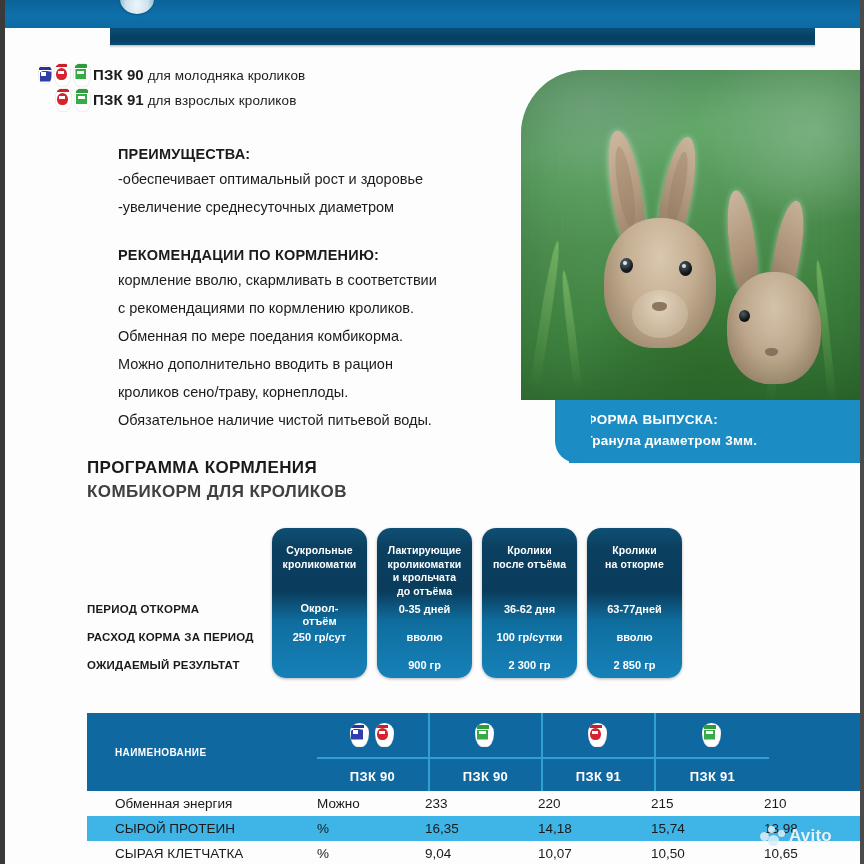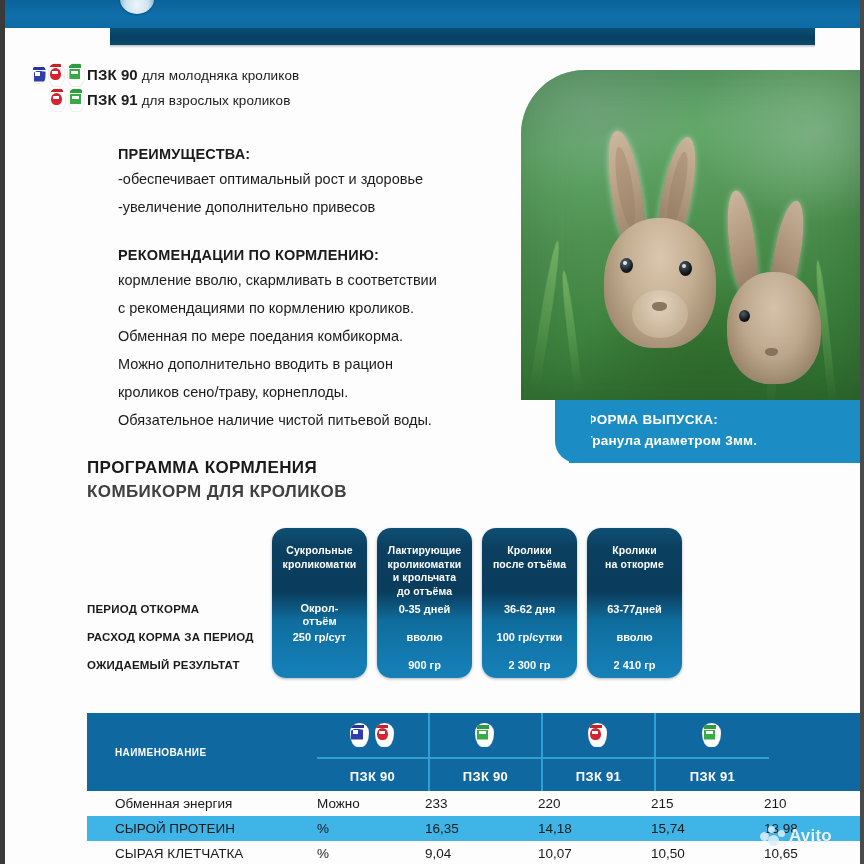--- a/index.html
+++ b/index.html
@@ -38,21 +38,21 @@
   .badge-red i.body{left:2px;top:5px;width:11px;height:12px;border-radius:50% 50% 45% 45%;background:#d5242f;}
   .badge-red i.dot{left:4px;top:8px;width:6px;height:3px;background:#fff;}
   .badge-green i.cap{left:1.5px;top:1.5px;width:12px;height:4px;background:#2e9b3d;}
   .badge-green i.body{left:2px;top:6.5px;width:11px;height:10px;background:#37ab45;
      clip-path:polygon(0 0,100% 0,100% 100%,0 100%);}
   .badge-green i.dot{left:3.5px;top:8px;width:7px;height:3px;background:#fff;}
 
   .badge.lg{width:19px;height:24px;}
 
   
-  .prod-block{position:absolute;left:32px;top:62px;width:470px;}
+  .prod-block{position:absolute;left:38px;top:62px;width:470px;}
   .prod-row{display:flex;align-items:center;height:25px;}
   .prod-icons{width:55px;display:flex;align-items:center;}
   .prod-icons.offset{padding-left:17px;width:55px;box-sizing:border-box;}
   .prod-text{font-size:14.5px;color:#1c1c1c;letter-spacing:.1px;}
   .prod-text b{font-weight:bold;font-size:15px;}
   .prod-text span{font-weight:normal;font-size:13.5px;}
 
   
   .copy{position:absolute;left:118px;top:146px;width:400px;color:#1b1b1b;}
   .copy h3{margin:0 0 7px 0;font-size:14.5px;font-weight:bold;letter-spacing:.2px;}
@@ -220,21 +220,21 @@
           </span>
       </span>
       <span class="prod-text"><b>ПЗК 91</b><span> для взрослых кроликов</span></span>
     </div>
   </div>
 
   <div class="copy">
     <h3>ПРЕИМУЩЕСТВА:</h3>
     <div class="list">
       <p>-обеспечивает оптимальный рост и здоровье</p>
-      <p>-увеличение дополнительно привесов</p>
+      <p>-увеличение среднесуточных диаметром</p>
     </div>
     <div class="gap"></div>
     <h3>РЕКОМЕНДАЦИИ ПО КОРМЛЕНИЮ:</h3>
     <div class="list">
       <p>кормление вволю, скармливать в соответствии</p>
       <p>с рекомендациями по кормлению кроликов.</p>
       <p>Обменная по мере поедания комбикорма.</p>
       <p>Можно дополнительно вводить в рацион</p>
       <p>кроликов сено/траву, корнеплоды.</p>
       <p>Обязательное наличие чистой питьевой воды.</p>
@@ -307,21 +307,21 @@
         <div>36-62 дня</div>
         <div>100 гр/сутки</div>
         <div>2 300 гр</div>
       </div>
     </div>
     <div class="card c3">
       <div class="cap">Кролики<br>на откорме</div>
       <div class="card-vals">
         <div>63-77дней</div>
         <div>вволю</div>
-        <div>2 410 гр</div>
+        <div>2 850 гр</div>
       </div>
     </div>
   </div>
 
   <div class="ntable">
     <div class="nt-head">
       <div class="name">НАИМЕНОВАНИЕ</div>
       <div class="nt-col">
         <div class="ic">
           <span class="badge badge-blue lg">

